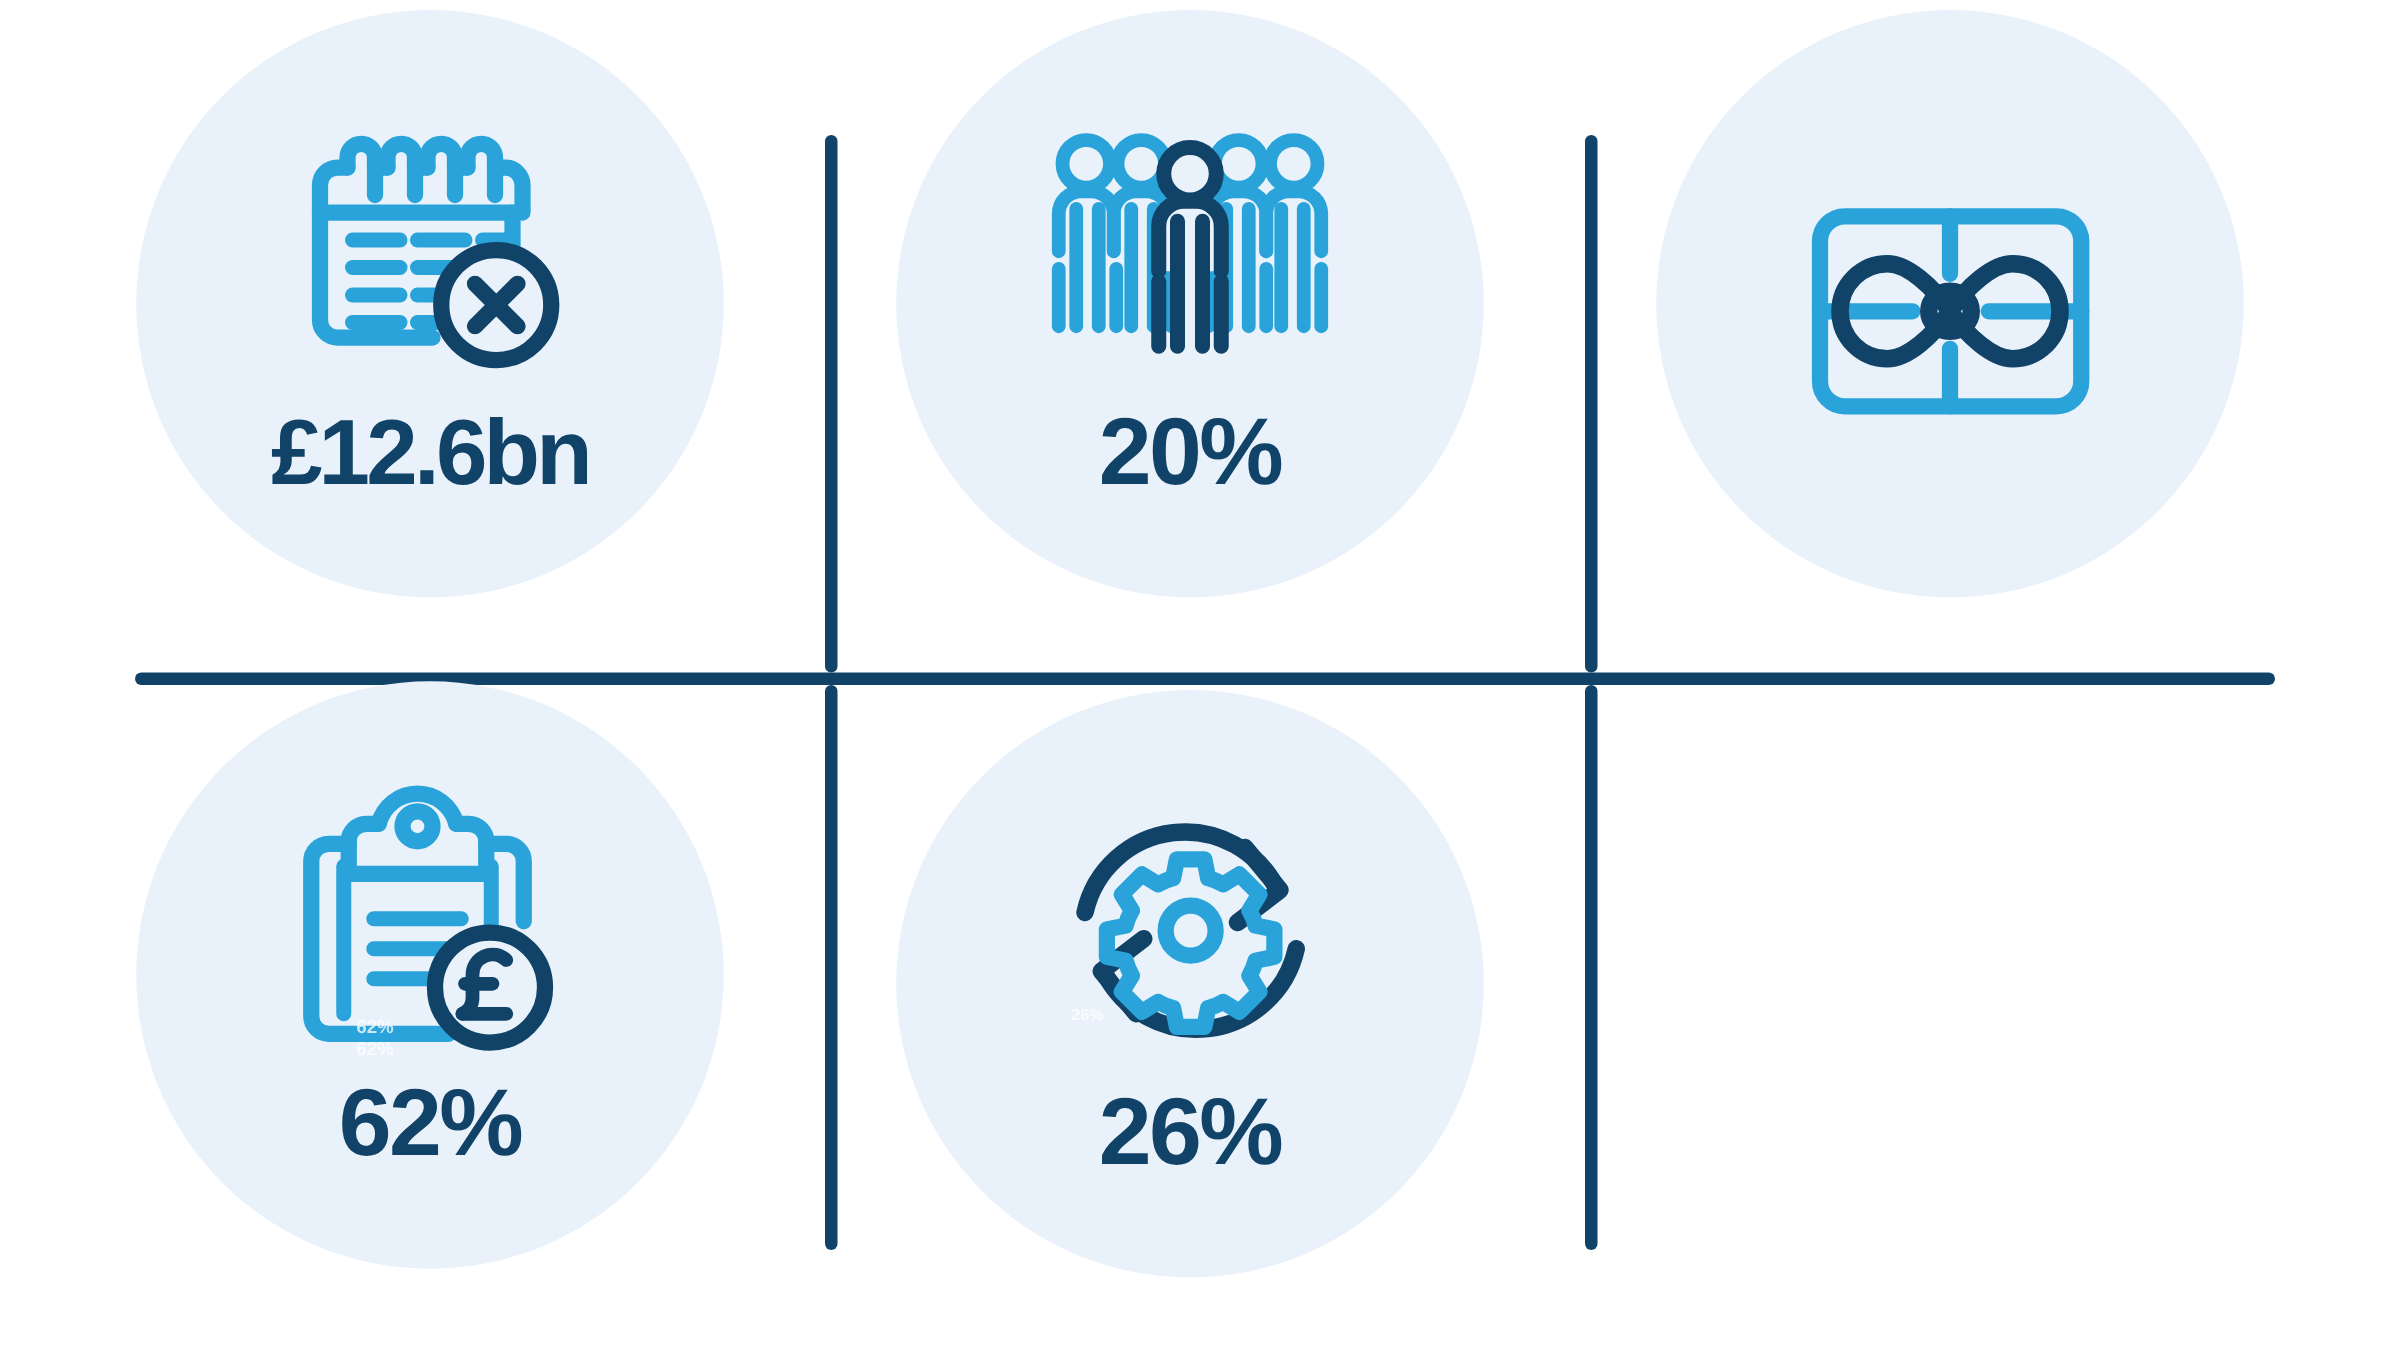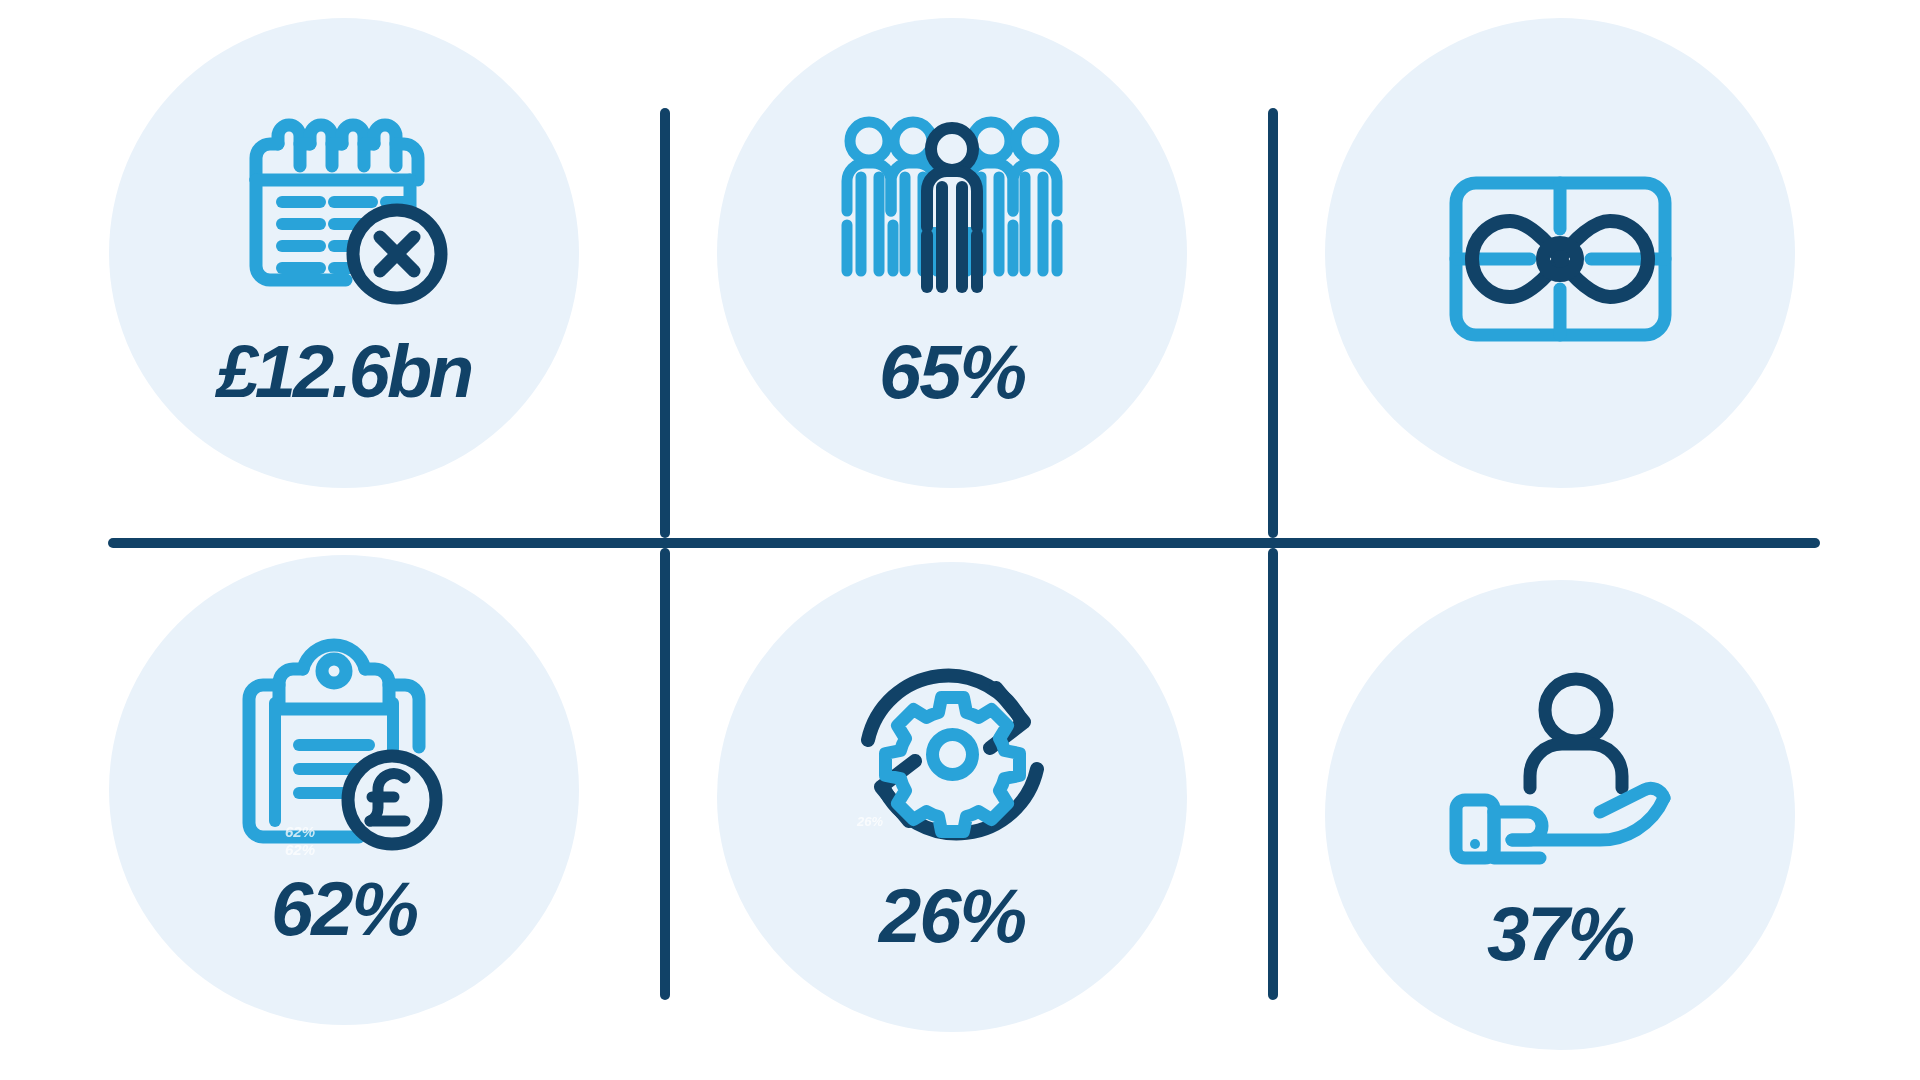--- a/index.html
+++ b/index.html
@@ -37,23 +37,22 @@
   .divider-v.v2-top { left: 1268px; top: 108px; height: 430px; }
   .divider-v.v1-bot { left: 660px; top: 548px; height: 452px; }
   .divider-v.v2-bot { left: 1268px; top: 548px; height: 452px; }
 
   
   .cell {
     position: absolute;
     width: 480px;
     height: 480px;
     display: flex;
-    align-items: flex-end;
+    align-items: flex-start;
     justify-content: center;
-    font-style: italic;
   }
   .cell.r1c1 { left: 104px;  top: 8px;  }
   .cell.r1c2 { left: 712px;  top: 8px;  }
   .cell.r1c3 { left: 1320px; top: 8px;  }
   .cell.r2c1 { left: 104px;  top: 545px; }
   .cell.r2c2 { left: 712px;  top: 552px; }
   .cell.r2c3 { left: 1320px; top: 570px; }
 
   .disc {
     position: relative;
@@ -195,21 +194,21 @@
           <g stroke="#114267" stroke-width="12" stroke-linecap="round" stroke-linejoin="round" fill="#e9f2fa">
             <circle cx="115" cy="34" r="21" fill="#e9f2fa"></circle>
             <path d="M90 112 V76 a20 20 0 0 1 20-20 h10 a20 20 0 0 1 20 20 v36" fill="#e9f2fa"></path>
             <path d="M105 72 v100" fill="none"></path>
             <path d="M125 72 v100" fill="none"></path>
             <path d="M90 120 v52" fill="none"></path>
             <path d="M140 120 v52" fill="none"></path>
           </g>
         </svg>
       </div>
-      <div class="stat-value">65%</div>
+      <div class="stat-value">20%</div>
     </div>
   </div>
 
   <div class="cell r1c3">
     <div class="disc">
       <div class="icon-wrap">
         <svg width="225" height="175" viewBox="0 0 225 175" fill="none">
 
           <rect x="8" y="10" width="209" height="152" rx="20" stroke="#29a3d9" stroke-width="13"></rect>
 
@@ -293,39 +292,14 @@
             <path d="M-11 -57 h22 l3 15 a45 45 0 0 1 12 5 l13 -8 16 16 -8 13 a45 45 0 0 1 5 12 l15 3 v22 l-15 3 a45 45 0 0 1 -5 12 l8 13 -16 16 -13 -8 a45 45 0 0 1 -12 5 l-3 15 h-22 l-3 -15 a45 45 0 0 1 -12 -5 l-13 8 -16 -16 8 -13 a45 45 0 0 1 -5 -12 l-15 -3 v-22 l15 -3 a45 45 0 0 1 5 -12 l-8 -13 16 -16 13 8 a45 45 0 0 1 12 -5 Z" stroke="#29a3d9" stroke-width="13" stroke-linejoin="round" fill="none"></path>
             <circle cx="0" cy="0" r="20" stroke="#29a3d9" stroke-width="13" fill="none"></circle>
           </g>
         </svg>
       </div>
       <div class="ghost g3">26%</div>
       <div class="stat-value">26%</div>
     </div>
   </div>
 
-  <div class="cell r2c3">
-    <div class="disc">
-      <div class="icon-wrap">
-        <svg width="225" height="200" viewBox="0 0 225 200" fill="none">
-
-          <g stroke="#114267" stroke-width="13" stroke-linecap="round" stroke-linejoin="round" fill="none">
-            <circle cx="128" cy="38" r="31"></circle>
-            <path d="M82 116 V104 a32 32 0 0 1 32 -32 h28 a32 32 0 0 1 32 32 v12"></path>
-          </g>
-
-          <g stroke="#29a3d9" stroke-width="13" stroke-linecap="round" stroke-linejoin="round" fill="none">
-
-            <rect x="8" y="128" width="38" height="58" rx="9"></rect>
-            <circle cx="27" cy="172" r="5" fill="#29a3d9" stroke="none"></circle>
-
-            <path d="M46 140 h34 a14 14 0 0 1 0 28 h-16"></path>
-            <path d="M64 168 h84 a70 70 0 0 0 68 -42"></path>
-            <path d="M216 126 a14 14 0 0 0 -20 -8 l-44 22"></path>
-            <path d="M46 140 v46 h46"></path>
-          </g>
-        </svg>
-      </div>
-      <div class="stat-value">37%</div>
-    </div>
-  </div>
 
 </div>
 
 </body></html>

